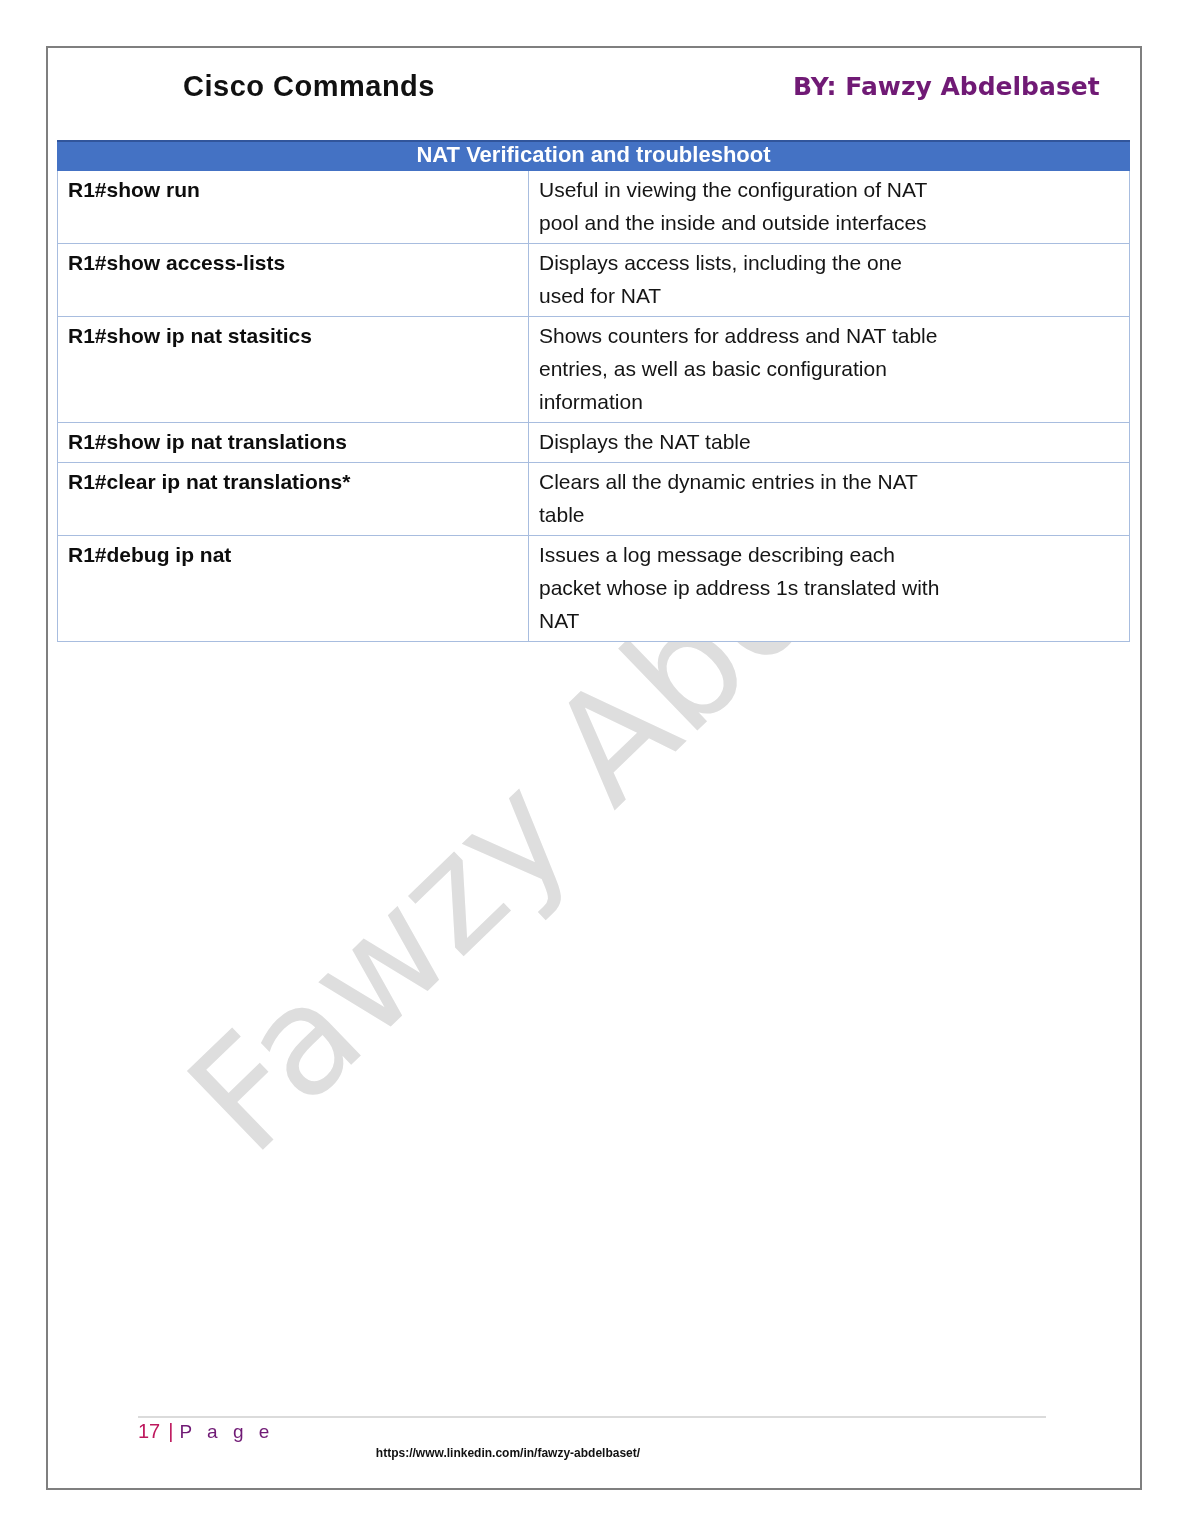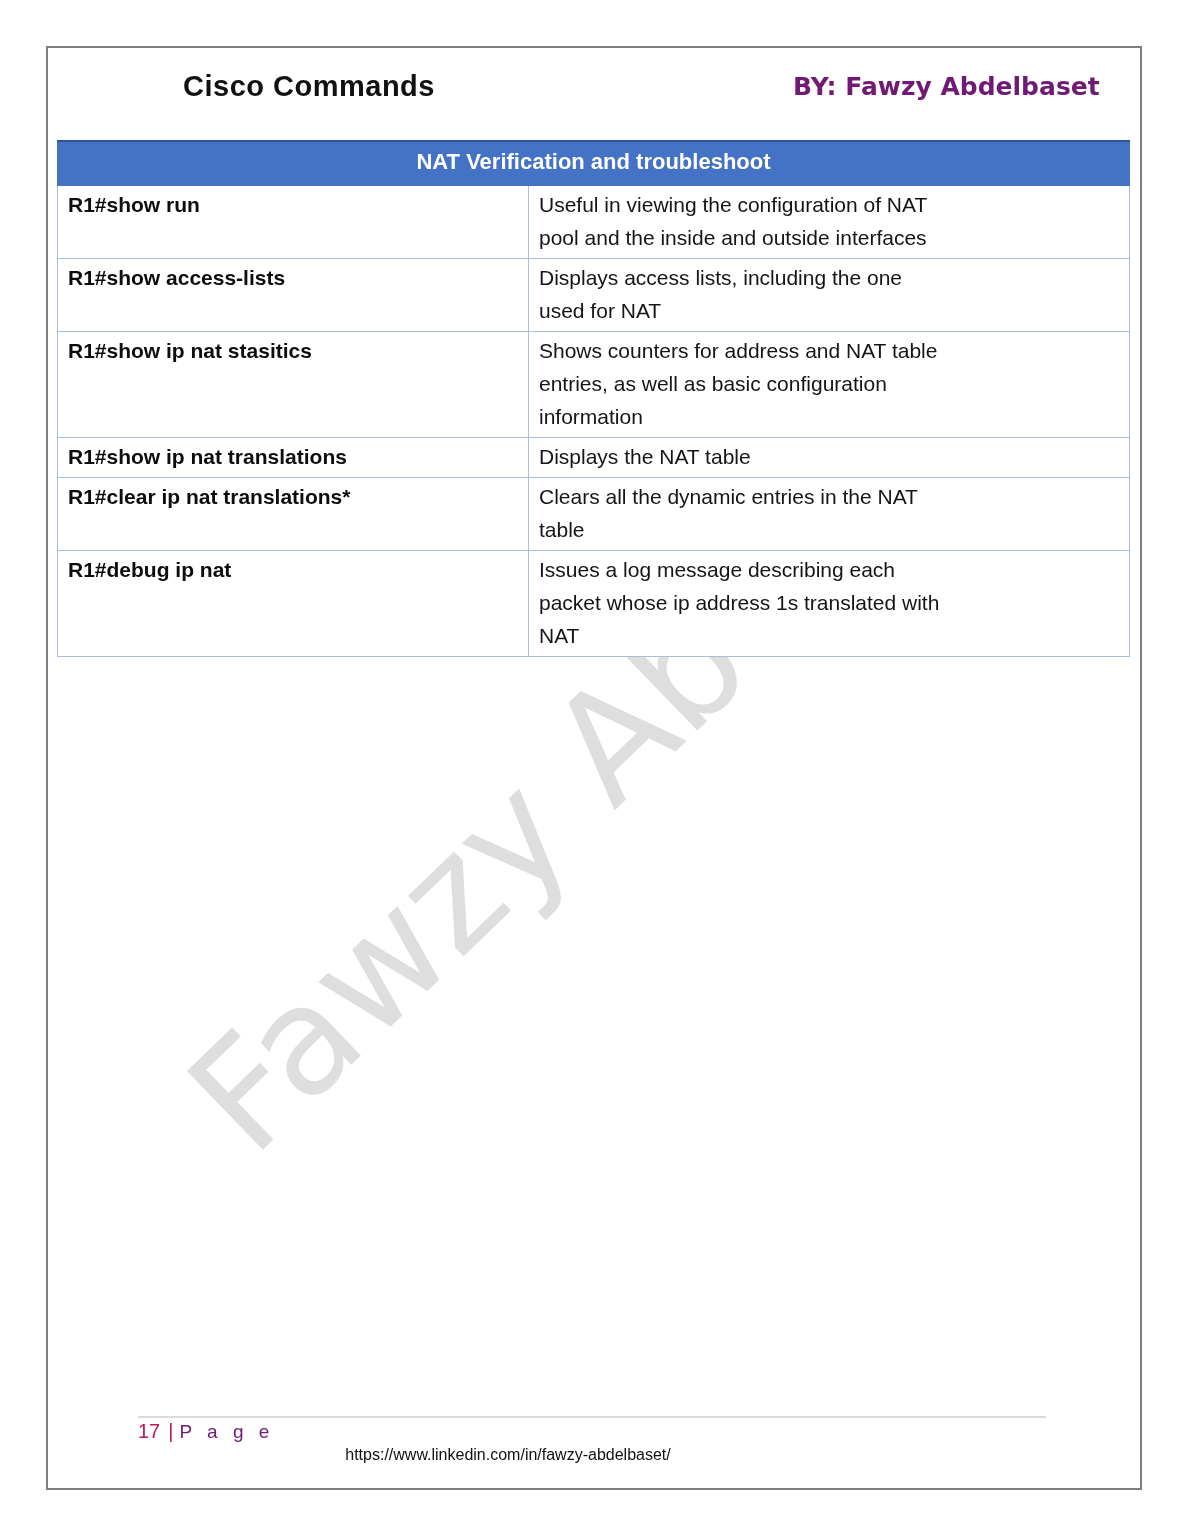--- a/index.html
+++ b/index.html
@@ -51,21 +51,21 @@
   
   table.cmd-table {
     position:absolute; left:57px; top:140px;
     width:1073px; z-index:2;
     border-collapse:collapse; table-layout:fixed;
   }
   table.cmd-table col.c1 { width:471px; }
   .cmd-table th.bar {
     background:#4472c4; color:#ffffff;
     font-size:22px; font-weight:bold;
-    text-align:center; height:44px;
+    text-align:center; height:29px;
     padding:0 0 2px 0;
     border:1px solid #4472c4;
     border-top:2px solid #31559b;
   }
   .cmd-table td {
     background:#ffffff;
     border:1px solid #a8bddf;
     vertical-align:top;
     padding:2px 9px 4px 10px;
     font-size:21px; line-height:33px;
@@ -83,21 +83,21 @@
     position:absolute; left:138px; top:1420px;
     font-size:20px; z-index:2; white-space:nowrap;
   }
   .footer-page .num, .footer-page .sep { font-weight:normal; color:#be185d; }
   .footer-page .sep { margin:0 6px 0 8px; }
   .footer-page .pg {
     color:#701a75; letter-spacing:5px; font-size:19px;
   }
   .footer-url {
     position:absolute; left:0; top:1446px; width:1016px;
-    text-align:center; font-size:16px; font-weight:normal;
+    text-align:center; font-size:12px; font-weight:bold;
     color:#111111; z-index:2;
   }
   .footer-url a { color:#111111; text-decoration:none; }
 </style>
 </head>
 <body>
 
 <div class="page">
 
   <div class="frame"></div>

